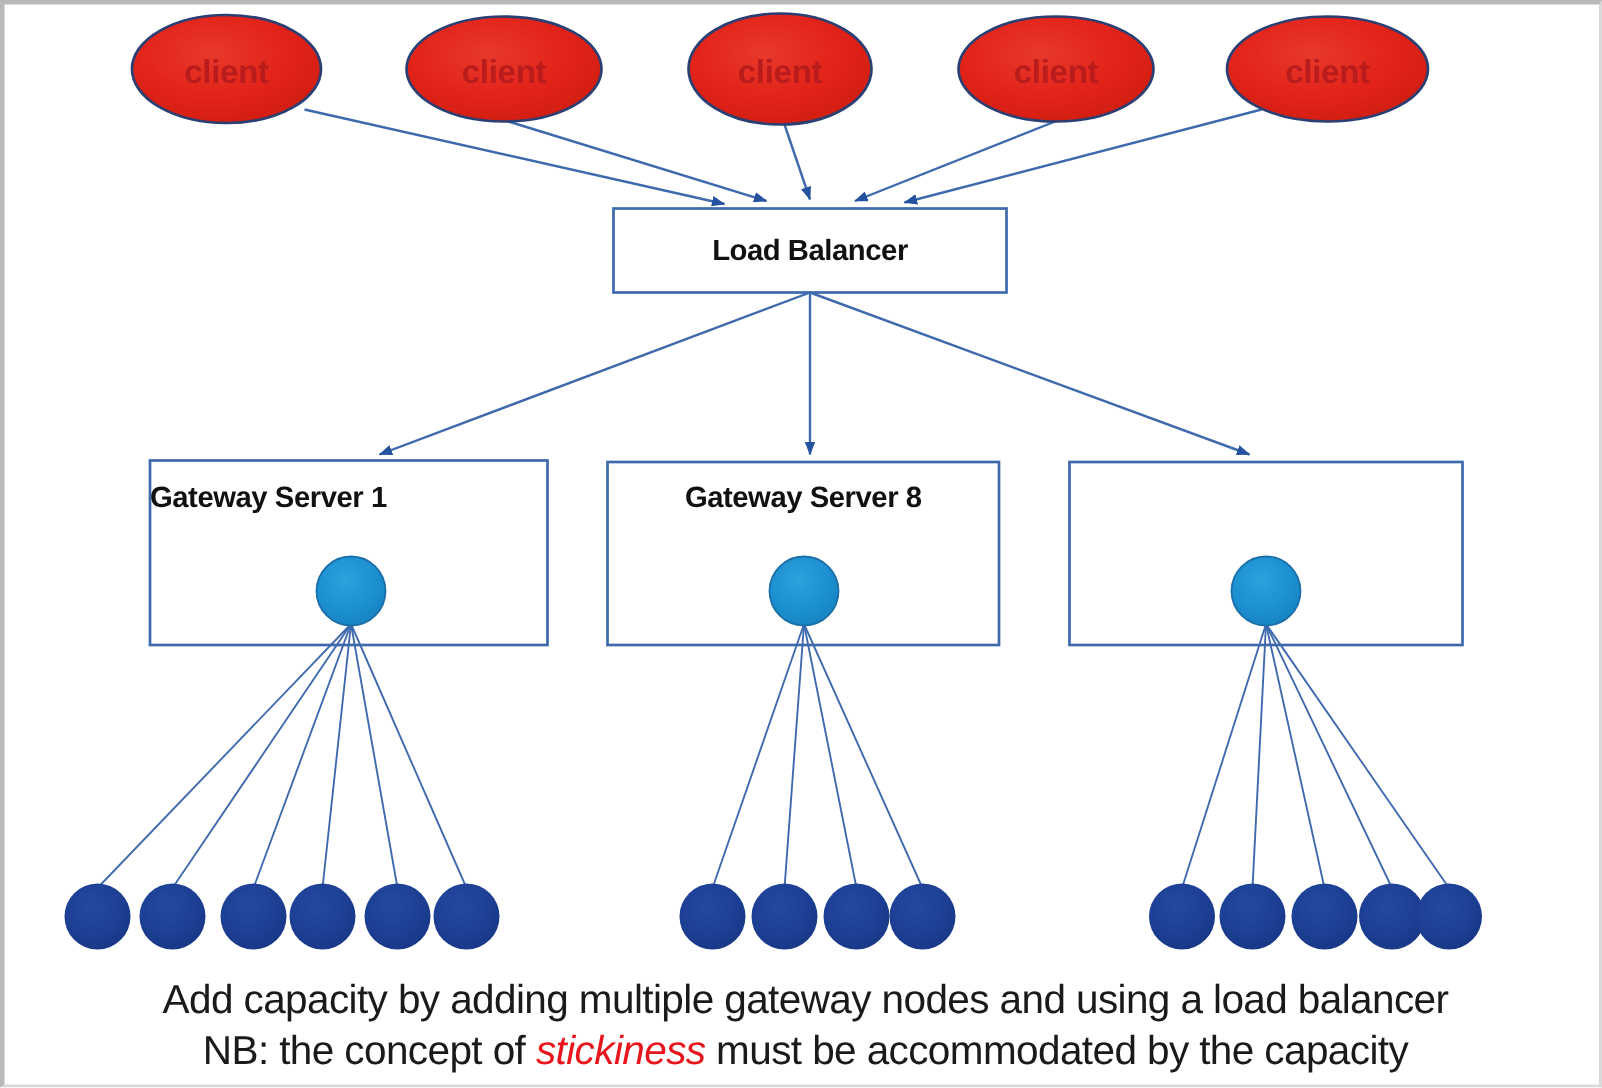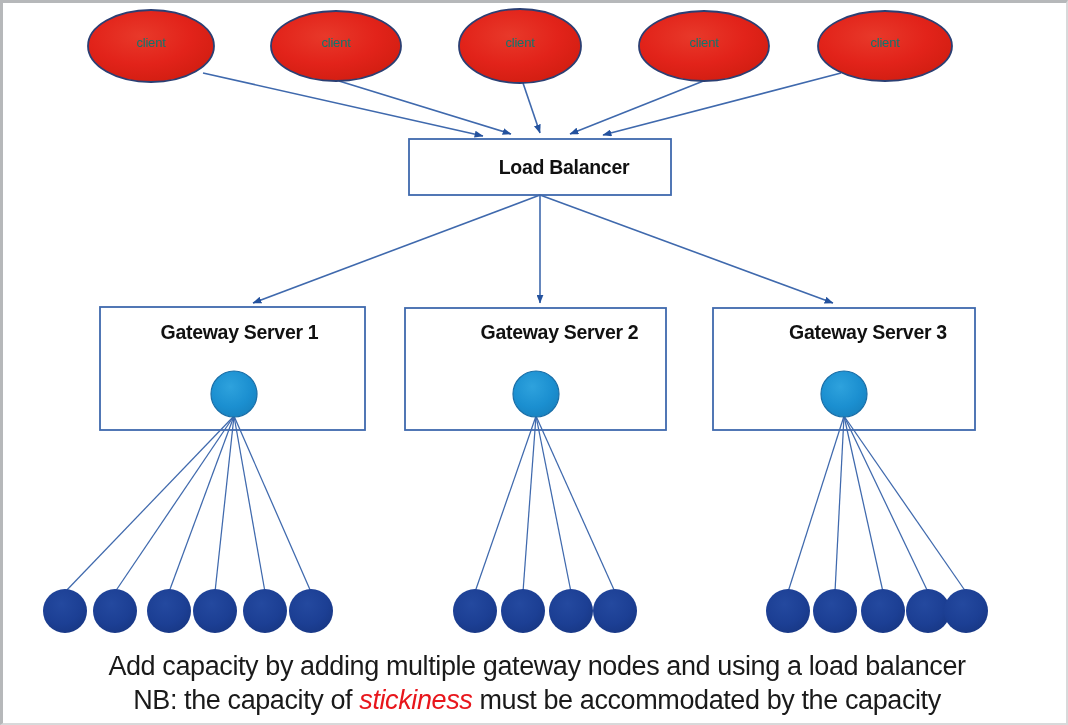--- a/index.html
+++ b/index.html
@@ -29,31 +29,30 @@
     width: 1068px;
     height: 725px;
   }
   .node-label {
     position: absolute;
     pointer-events: none;
     white-space: nowrap;
     font-weight: bold;
   }
   .client-label {
-    color: #0f766e;
-    font-size: 13px;
-    font-weight: normal;
+    color: #b91c1c;
+    font-size: 22px;
+    font-weight: bold;
     letter-spacing: -0.2px;
   }
   .box-label {
     color: #111111;
     font-size: 19.5px;
     font-weight: bold;
     letter-spacing: -0.3px;
-    margin-left: 24px;
   }
   .caption {
     position: absolute;
     left: 0;
     width: 1068px;
     text-align: center;
     color: #1a1a1a;
     font-size: 27px;
     font-weight: normal;
     letter-spacing: -0.4px;
@@ -173,20 +172,19 @@
   </svg>
 
   <div class="node-label client-label" style="left:115px; top:32px; width:66px; text-align:center;">client</div>
   <div class="node-label client-label" style="left:300px; top:32px; width:66px; text-align:center;">client</div>
   <div class="node-label client-label" style="left:484px; top:32px; width:66px; text-align:center;">client</div>
   <div class="node-label client-label" style="left:668px; top:32px; width:66px; text-align:center;">client</div>
   <div class="node-label client-label" style="left:849px; top:32px; width:66px; text-align:center;">client</div>
 
   <div class="node-label box-label" style="left:406px; top:153px; width:262px; text-align:center;">Load Balancer</div>
 
-  <div class="node-label box-label" style="left:97px;  top:318px; width:231px; text-align:center;">Gateway Server 1</div>
-  <div class="node-label box-label" style="left:402px; top:318px; width:261px; text-align:center;">Gateway Server 2</div>
-  <div class="node-label box-label" style="left:710px; top:318px; width:262px; text-align:center;">Gateway Server 3</div>
+  <div class="node-label box-label" style="left:97px;  top:318px; width:231px; text-align:left;">Gateway Server 1</div>
+  <div class="node-label box-label" style="left:402px; top:318px; width:261px; text-align:center;">Gateway Server 8</div>
 
   <div class="caption" id="caption-line1">Add capacity by adding multiple gateway nodes and using a load balancer</div>
-  <div class="caption" id="caption-line2"><span>NB: the capacity of </span><span class="sticky-word">stickiness</span><span> must be accommodated by the capacity</span></div>
+  <div class="caption" id="caption-line2"><span>NB: the concept of </span><span class="sticky-word">stickiness</span><span> must be accommodated by the capacity</span></div>
 
 </div>
 
 </body></html>

